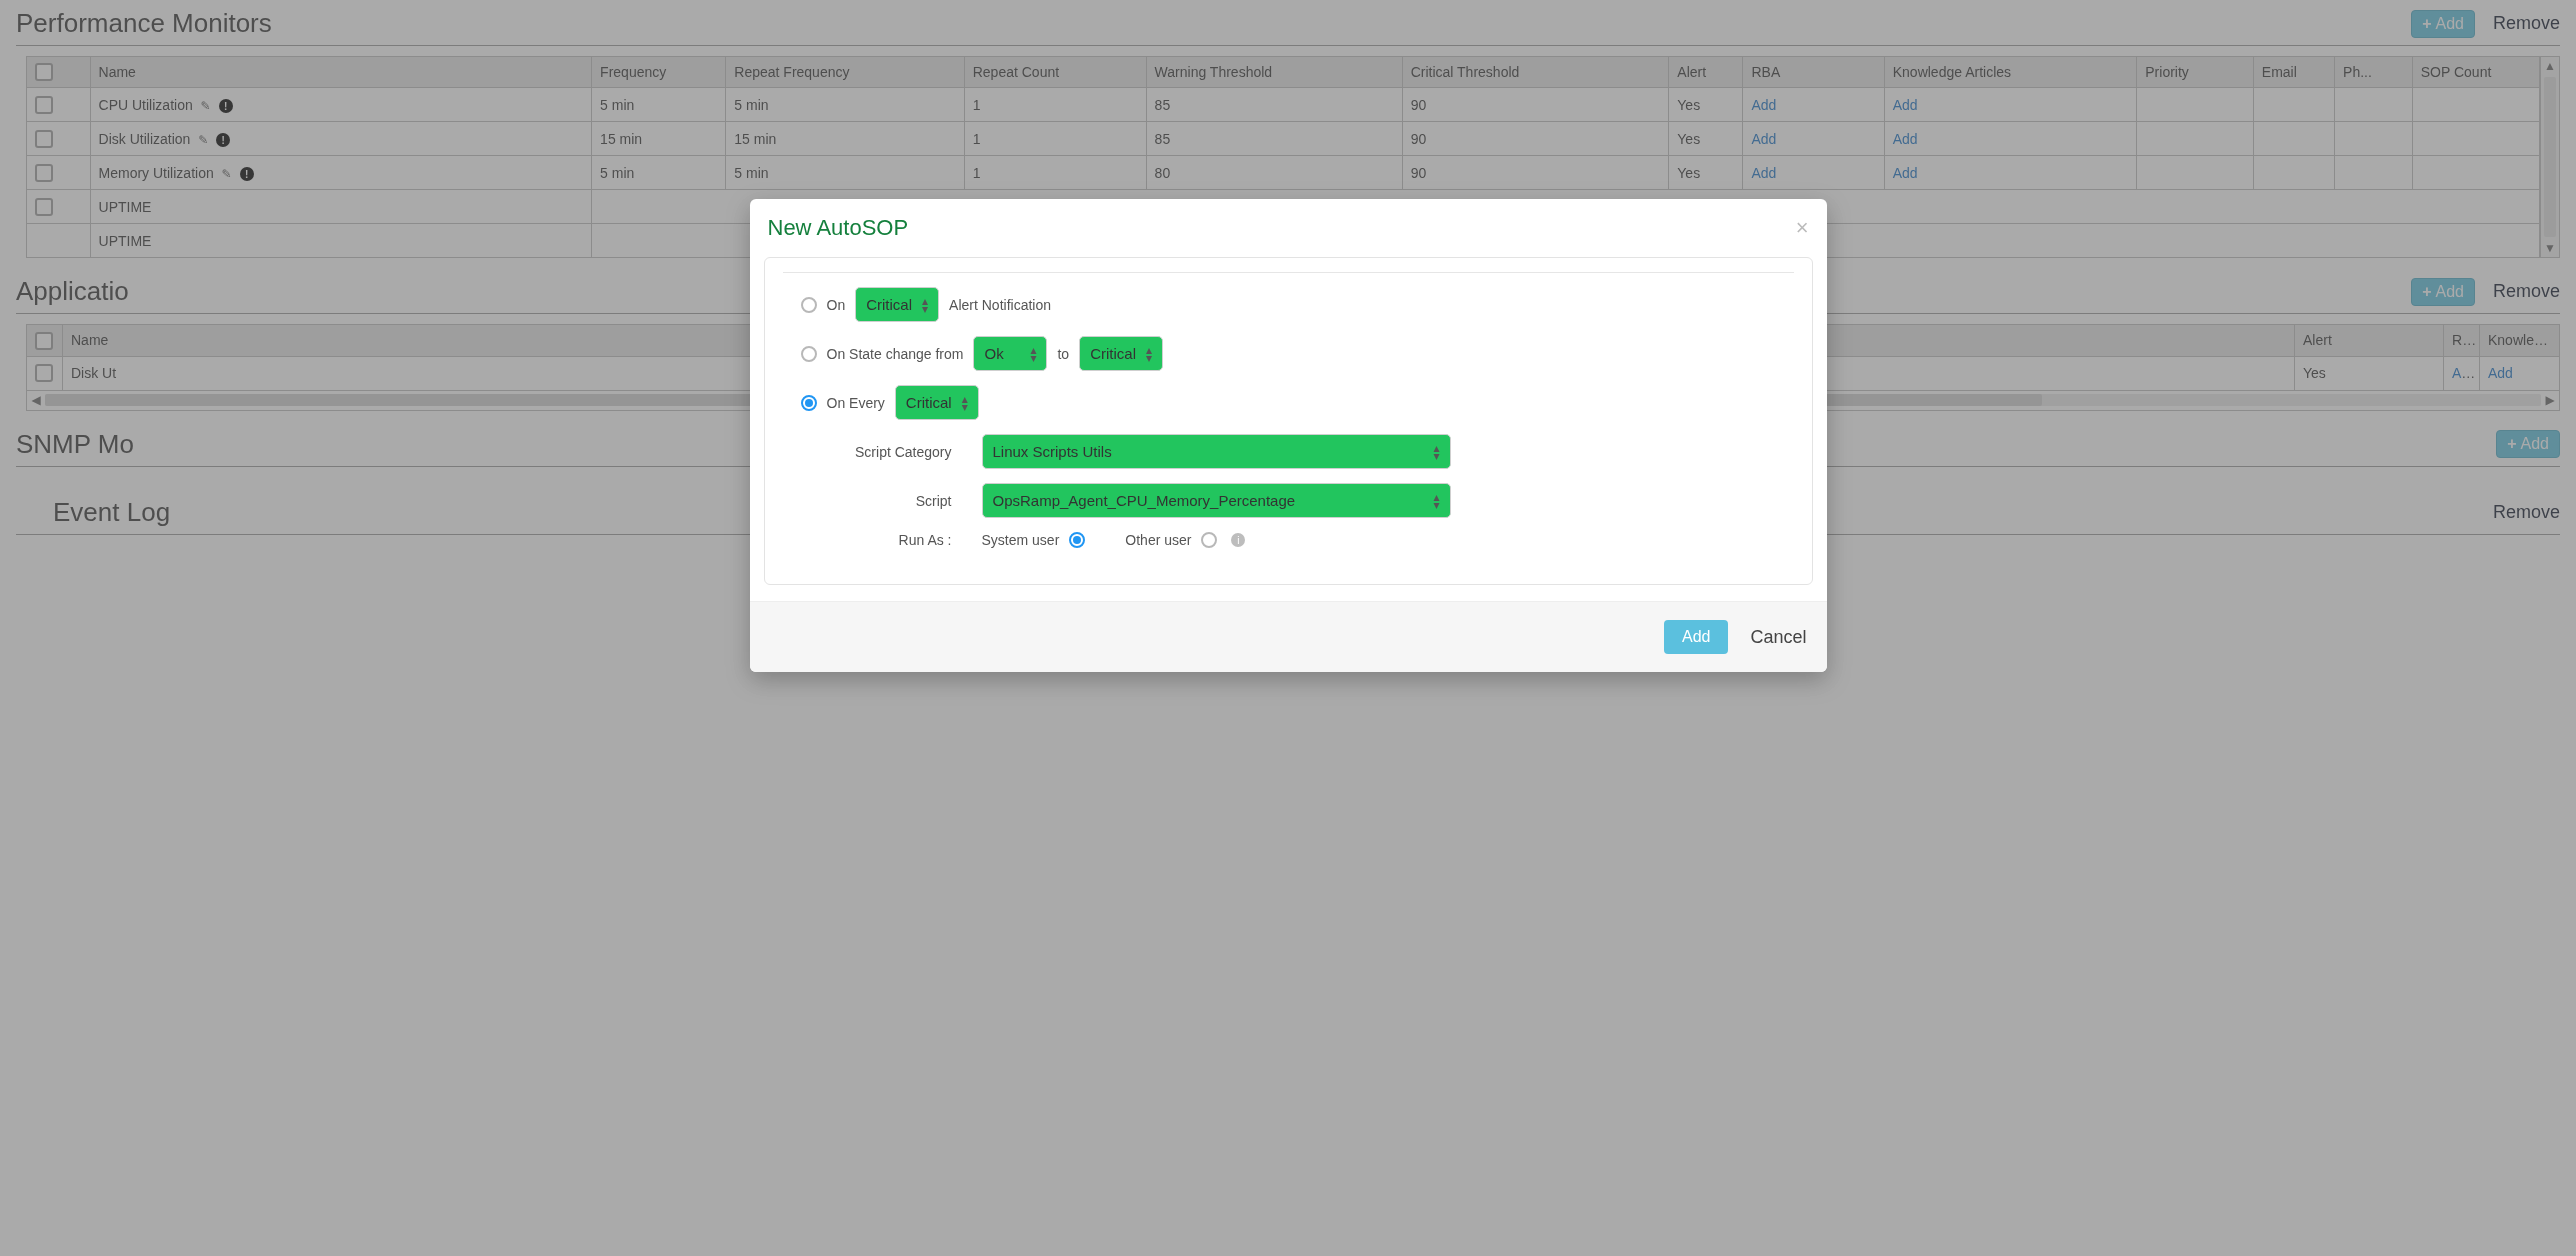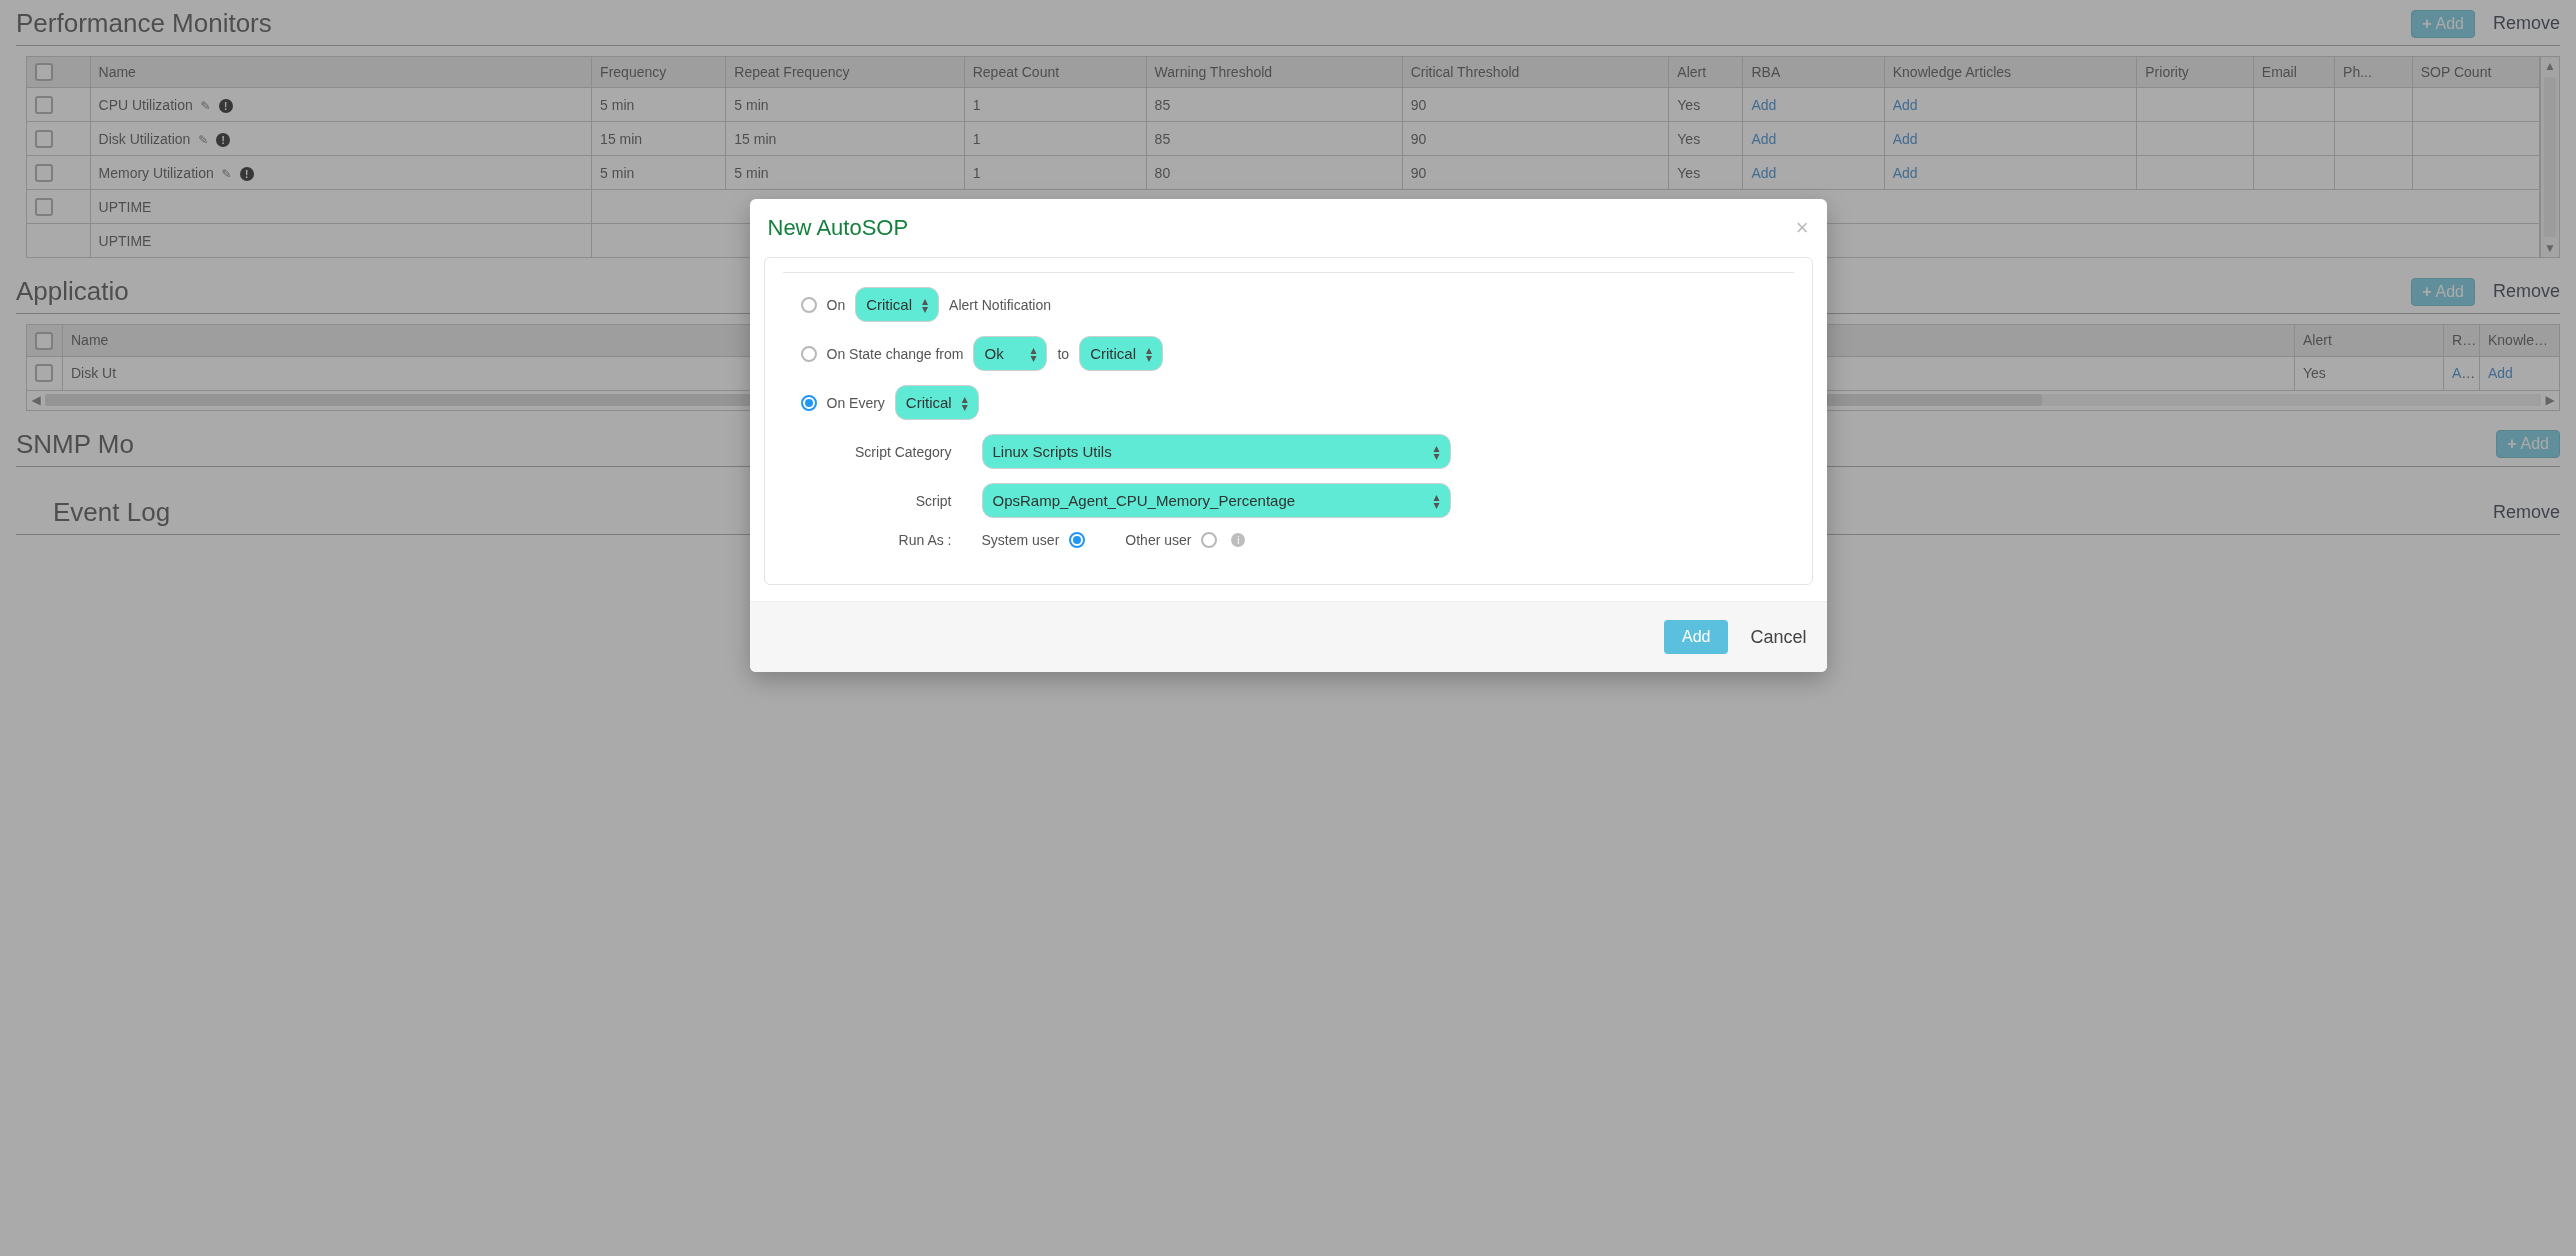--- a/index.html
+++ b/index.html
@@ -142,22 +142,22 @@
     cursor:pointer;
     flex-shrink: 0;
   }
   .radio.checked { border-color: #2196f3; }
   .radio.checked::after {
     content: ""; width: 8px; height: 8px; border-radius: 50%; background: #2196f3;
   }
   .static-label { color: #555; }
   .select {
     display:inline-flex; align-items:center; justify-content:space-between;
-    border: 1px solid #cfcfcf; border-radius: 11px;
-    padding: 8px 10px; min-width: 80px; background:#5eead4;
+    border: 1px solid #cfcfcf; border-radius: 5px;
+    padding: 8px 10px; min-width: 80px; background:#22c55e;
     cursor:pointer; font-size:15px; color:#333;
   }
   .select .caret {
     margin-left: 10px; font-size: 12px; line-height: 8px; display:flex; flex-direction:column; color:#555;
   }
   .select.wide { width: 469px; }
 
   .label-col {
     width: 169px; text-align: right; color:#555; margin-right: 20px;
   }

